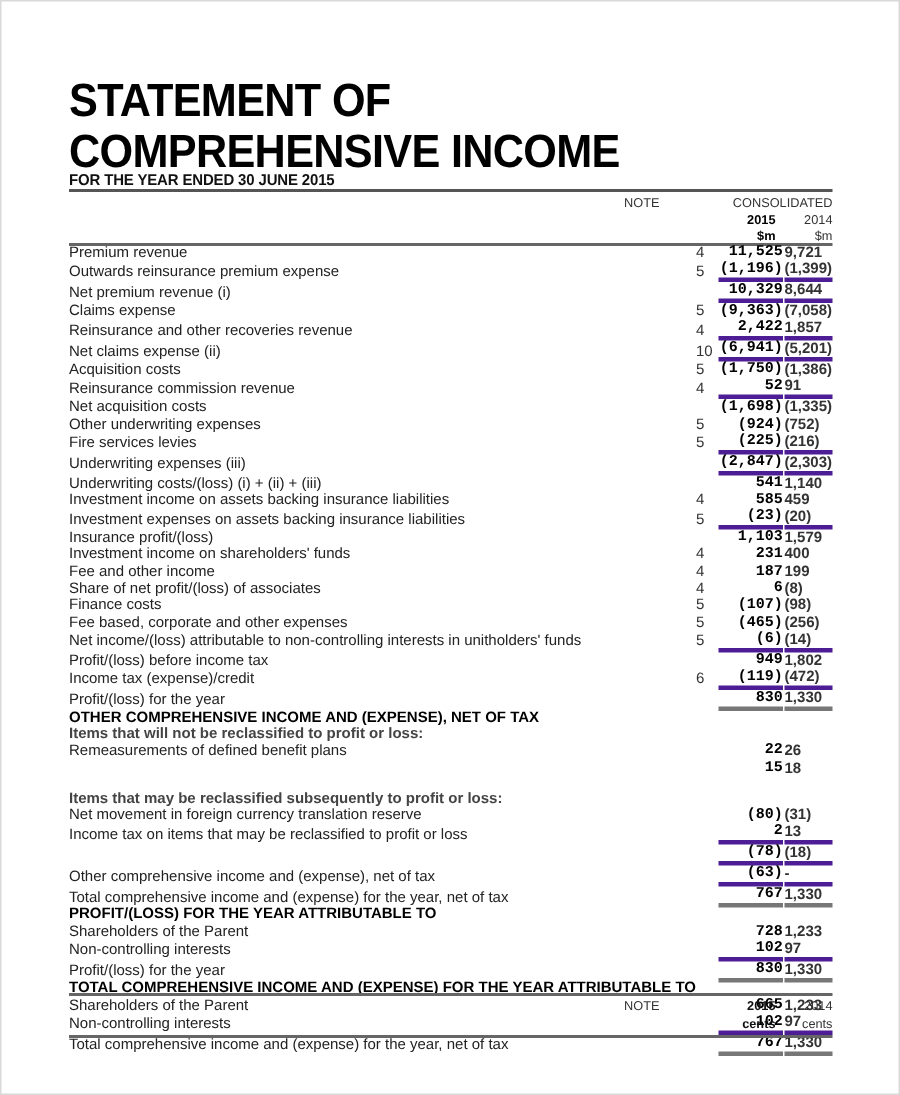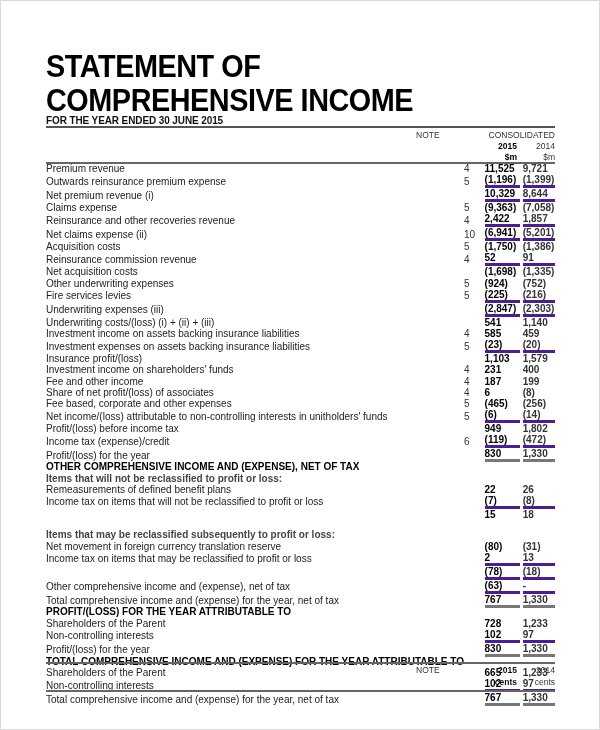--- a/index.html
+++ b/index.html
@@ -14,21 +14,21 @@
   .rule-top { position: absolute; left: 0; top: 126px; width: 509px; border-top: 2px solid #555; }
   .hdr { position: absolute; font-size: 8.5px; color: #333; }
   .hdr.bold { font-weight: bold; color: #000; }
   .col-rule { position: absolute; left: 0; width: 509px; border-top: 2px solid #666; }
   table.stmt { position: absolute; left: 0; top: 163px; width: 509px; border-collapse: collapse; font-size: 10px; }
   table.stmt td { height: 11.35px; line-height: 11px; padding: 0; white-space: nowrap; vertical-align: bottom; }
   td.lbl { width: 370px; color: #222; }
   td.lbl.sec { font-weight: bold; color: #000; }
   td.lbl.sub { font-weight: bold; color: #444; }
   td.note { width: 48px; color: #333; }
-  td.v15 { width: 47px; font-weight: bold; color: #000; padding-right: 2px; }
+  td.v15 { width: 47px; text-align: right; font-weight: bold; color: #000; padding-right: 2px; font-family: Liberation Mono, monospace; }
   td.gap { width: 10px; }
   td.v14 { width: 34px; text-align: left; color: #333; font-weight: bold; }
   .ul { border-bottom: 3px solid #4c1d95; }
   .thick { border-bottom: 3px solid #777; }
   tr.spacer td { height: 9px; }
   .ftr { position: absolute; font-size: 8.5px; }
 </style>
 </head>
 <body>
 
@@ -177,20 +177,27 @@
           <td class="v14">199</td>
         </tr>
         <tr>
           <td class="lbl">Share of net profit/(loss) of associates</td>
           <td class="note">4</td>
           <td class="v15">6</td>
           <td class="gap"></td>
           <td class="v14">(8)</td>
         </tr>
         <tr>
+          <td class="lbl">Finance costs</td>
+          <td class="note">5</td>
+          <td class="v15">(107)</td>
+          <td class="gap"></td>
+          <td class="v14">(98)</td>
+        </tr>
+        <tr>
           <td class="lbl">Fee based, corporate and other expenses</td>
           <td class="note">5</td>
           <td class="v15">(465)</td>
           <td class="gap"></td>
           <td class="v14">(256)</td>
         </tr>
         <tr>
           <td class="lbl">Net income/(loss) attributable to non-controlling interests in unitholders' funds</td>
           <td class="note">5</td>
           <td class="v15 ul">(6)</td>
@@ -231,27 +238,20 @@
           <td class="v15"></td>
           <td class="gap"></td>
           <td class="v14"></td>
         </tr>
         <tr>
           <td class="lbl">Remeasurements of defined benefit plans</td>
           <td class="note"></td>
           <td class="v15">22</td>
           <td class="gap"></td>
           <td class="v14">26</td>
-        </tr>
-        <tr>
-          <td class="lbl">Income tax on items that will not be reclassified to profit or loss</td>
-          <td class="note"></td>
-          <td class="v15 ul">(7)</td>
-          <td class="gap"></td>
-          <td class="v14 ul">(8)</td>
         </tr>
         <tr>
           <td class="lbl"></td>
           <td class="note"></td>
           <td class="v15">15</td>
           <td class="gap"></td>
           <td class="v14">18</td>
         </tr>
         <tr class="spacer">
           <td class="lbl"></td>

